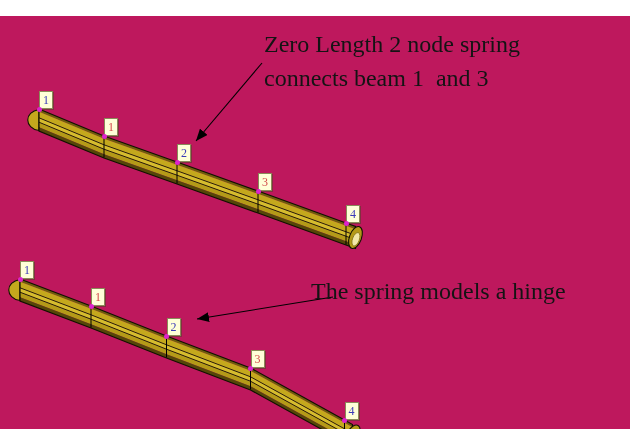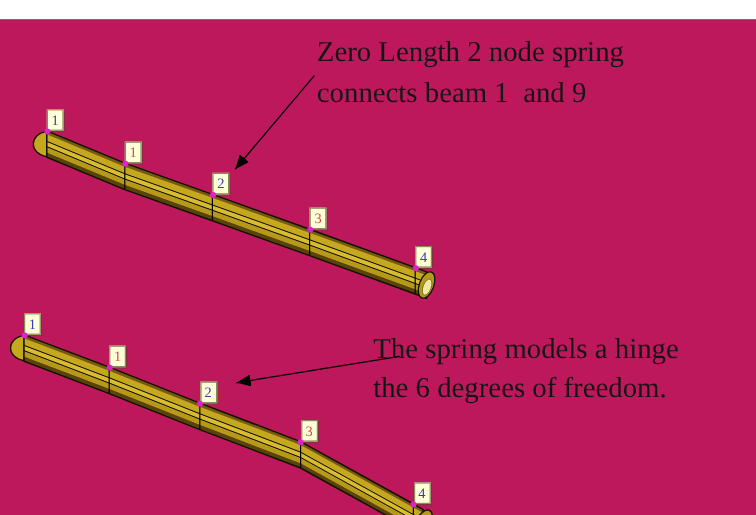--- a/index.html
+++ b/index.html
@@ -63,26 +63,25 @@
           <ellipse cx="0" cy="0" rx="6" ry="11.5" fill="#b49a18" stroke="#111100" stroke-width="1.1"></ellipse>
           <ellipse cx="1" cy="1.5" rx="3.4" ry="7" fill="#f2e8a8" stroke="#7a6a10" stroke-width="0.7"></ellipse>
         </g>
       </g>
     <line x1="262" y1="47" x2="196" y2="125" stroke="#000000" stroke-width="1.1" marker-end="url(#arrowhead)"></line>
     <line x1="333" y1="281" x2="197" y2="303" stroke="#000000" stroke-width="1.1" marker-end="url(#arrowhead)"></line>
   </svg>
 
   <div class="annot annot-top">
     <div class="line">Zero Length 2 node spring</div>
-    <div class="line">connects beam 1  and 9</div>
+    <div class="line">connects beam 1  and 3</div>
   </div>
 
   <div class="annot annot-bottom">
     <div class="line">The spring models a hinge</div>
-    <div class="line">the 6 degrees of freedom.</div>
   </div>
 
   <div id="labels-layer">
       <div class="ndot" style="left: 36.5px; top: 90.5px; background: rgb(221, 34, 204);"></div>
       <div class="nlabel" style="left: 39px; top: 75px; background: rgb(255, 255, 216); border-color: rgb(138, 138, 88); color: rgb(58, 58, 184);">1</div>
       <div class="ndot" style="left: 101.5px; top: 117.5px; background: rgb(221, 34, 204);"></div>
       <div class="nlabel" style="left: 104px; top: 102px; background: rgb(255, 255, 216); border-color: rgb(138, 138, 88); color: rgb(210, 74, 74);">1</div>
       <div class="ndot" style="left: 174.5px; top: 143.5px; background: rgb(221, 34, 204);"></div>
       <div class="nlabel" style="left: 177px; top: 128px; background: rgb(255, 255, 216); border-color: rgb(138, 138, 88); color: rgb(58, 58, 184);">2</div>
       <div class="ndot" style="left: 255.5px; top: 172.5px; background: rgb(221, 34, 204);"></div>

